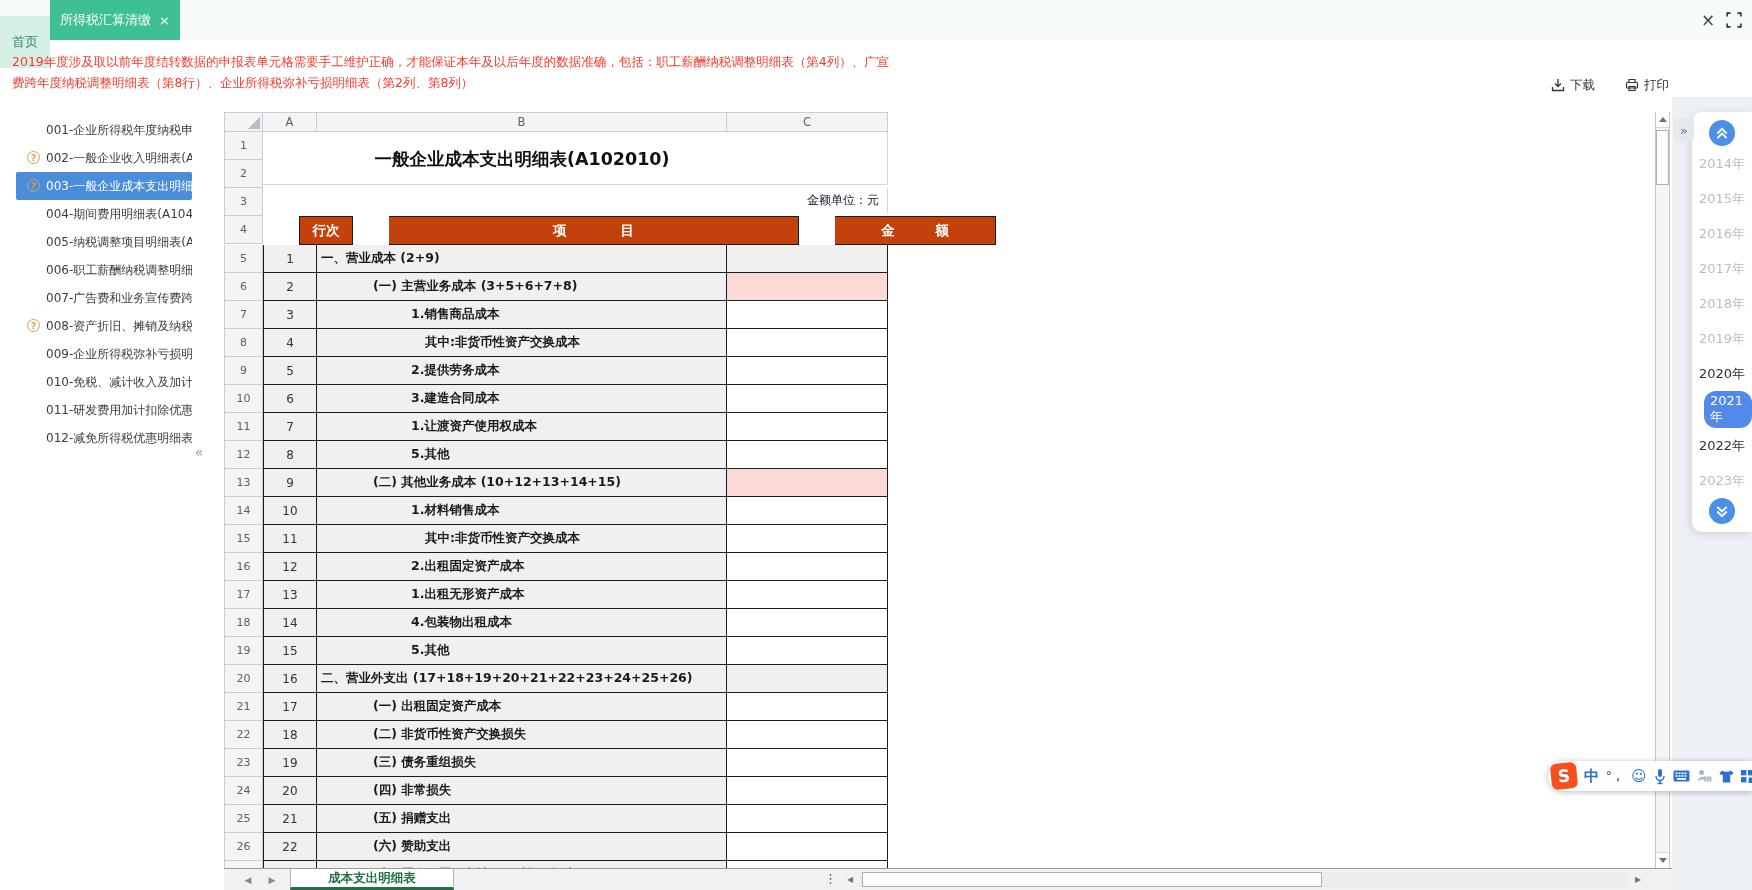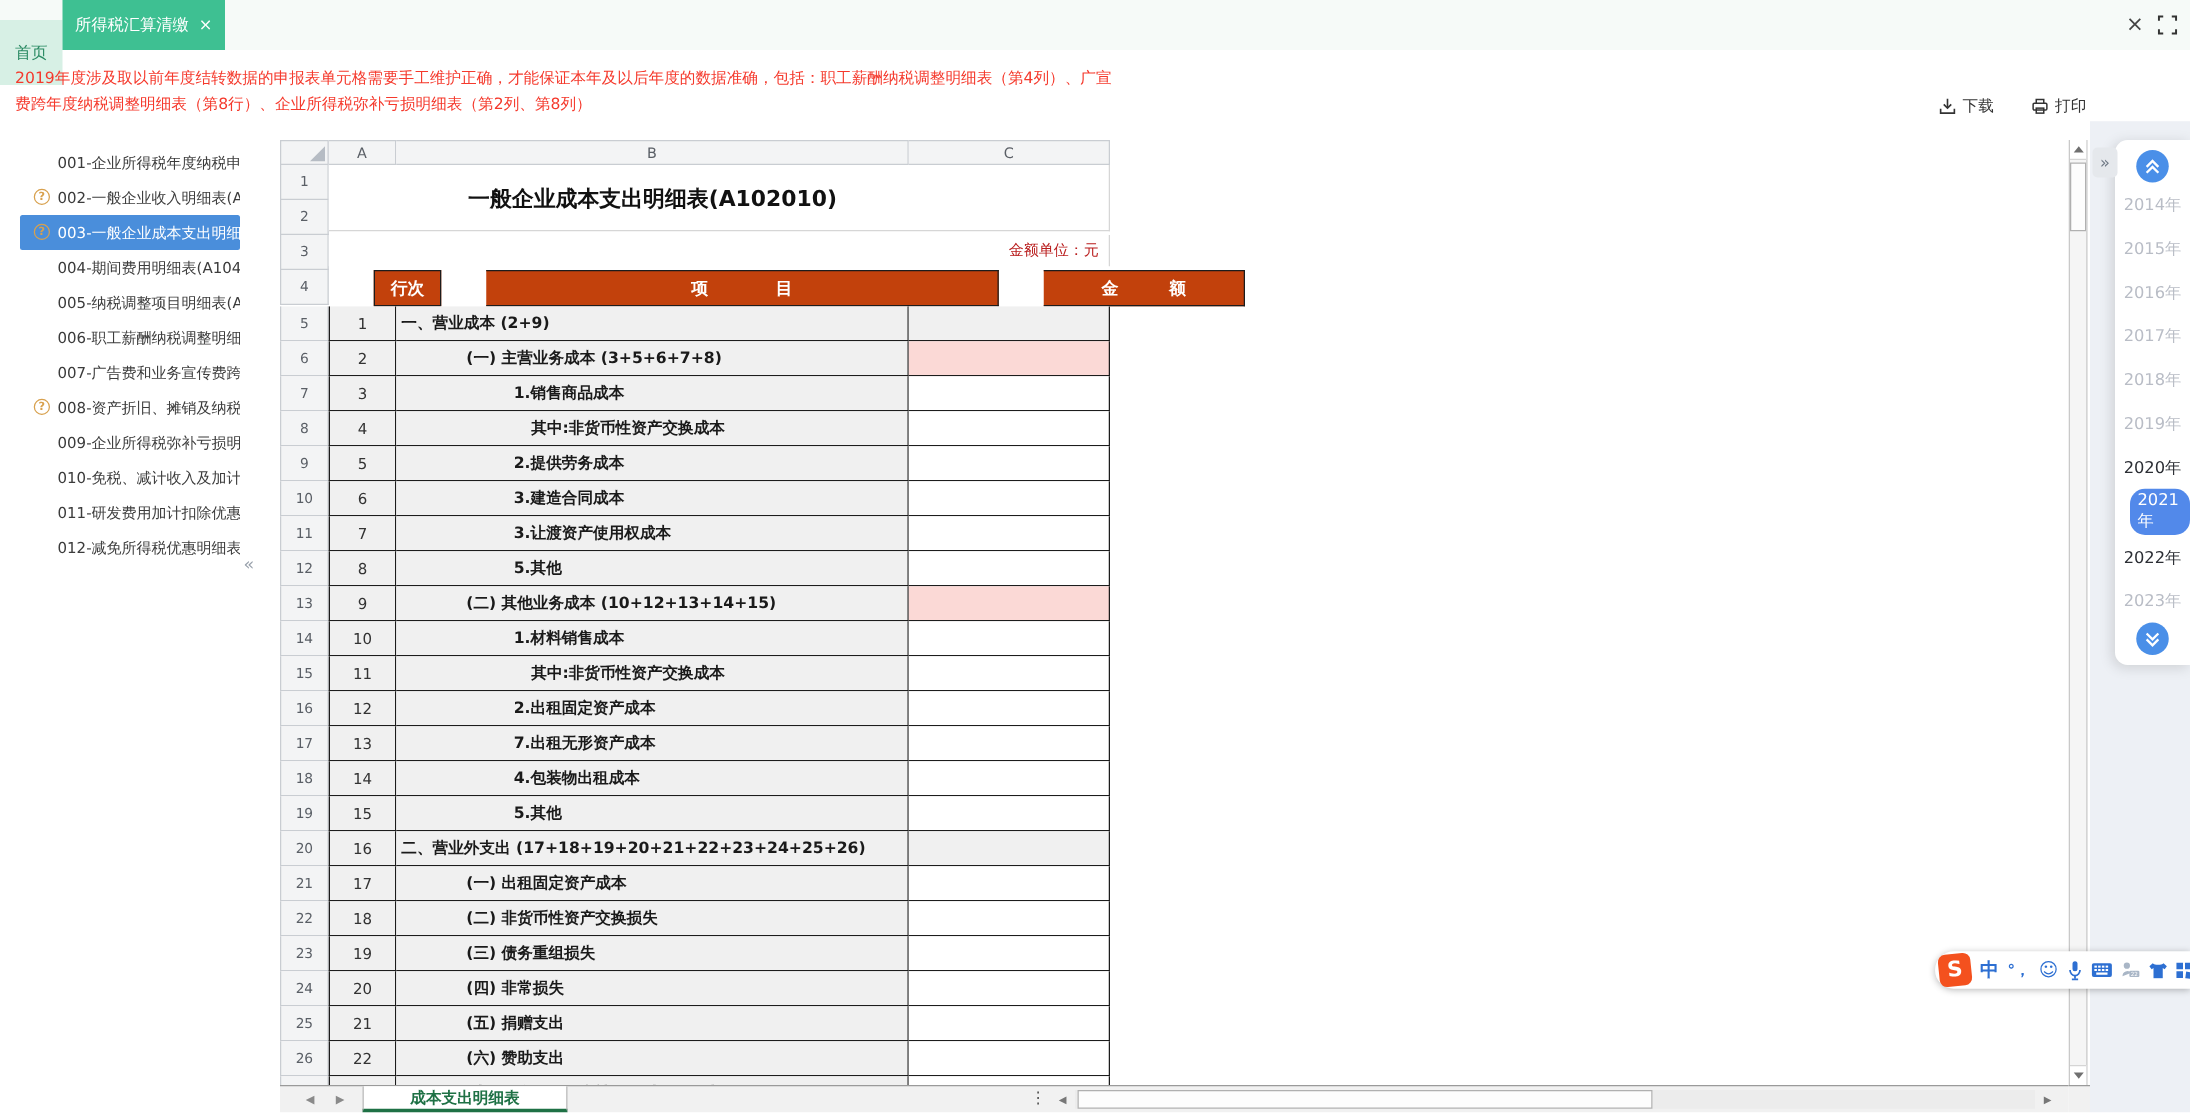--- a/index.html
+++ b/index.html
@@ -45,21 +45,21 @@
   .corner .tri{position:absolute;right:2px;bottom:2px;width:0;height:0;
     border-left:12px solid transparent;border-bottom:12px solid #b6bcc4;}
   .w-a{width:54px;} .w-b{width:410px;} .w-c{width:161px;}
   .colhead-row{height:20px;}
   .gcol{display:flex;flex-direction:column;flex:none;}
   .g1{height:30px;} .g2{height:23px;} .g3{height:25px;} .g4{height:29px;}
   .merge12{width:625px;height:53px;border:solid #d6d6d6;border-width:0 1px 1px 0;background:#fff;position:relative;}
   .title{position:absolute;left:93px;top:20px;width:410px;height:53px;display:flex;align-items:center;
     justify-content:center;font-size:17.5px;font-weight:bold;color:#111;}
   .unitcell{width:625px;height:25px;border-right:1px solid #d6d6d6;background:#fff;display:flex;
-    align-items:center;justify-content:flex-end;padding-right:8px;font-size:12px;color:#b91c1c;}
+    align-items:center;justify-content:flex-end;padding-right:8px;font-size:12px;color:#0f172a;}
   .hdr{height:29px;background:#c2410c;color:#fff;font-weight:bold;font-size:13.5px;
     border:solid #1c1c1c;border-width:1px 1px 1px 0;display:flex;align-items:center;justify-content:center;
     white-space:pre;flex:none;margin-left:36px;}
   .hdr.first{border-left:1px solid #1c1c1c;}
   .sheet-body{height:629px;overflow:hidden;}
   .srow .gut{height:28px;}
   .ca,.cb,.cc{height:28px;border:solid #1c1c1c;border-width:0 1px 1px 0;display:flex;align-items:center;flex:none;}
   .ca{width:54px;background:#f0f0f0;justify-content:center;font-size:12px;color:#333;border-left:1px solid #1c1c1c;}
   .cb{width:410px;background:#f0f0f0;font-size:12.5px;font-weight:bold;color:#1a1a1a;white-space:nowrap;overflow:hidden;}
   .cc{width:161px;background:#ffffff;cursor:cell;}
@@ -243,21 +243,21 @@
       </div>
       <div class="srow">
         <div class="gut">10</div>
         <div class="ca">6</div>
         <div class="cb lv3">3.建造合同成本</div>
         <div class="cc st-editable"></div>
       </div>
       <div class="srow">
         <div class="gut">11</div>
         <div class="ca">7</div>
-        <div class="cb lv3">3.让渡资产使用权成本</div>
+        <div class="cb lv3">1.让渡资产使用权成本</div>
         <div class="cc st-editable"></div>
       </div>
       <div class="srow">
         <div class="gut">12</div>
         <div class="ca">8</div>
         <div class="cb lv3">5.其他</div>
         <div class="cc st-editable"></div>
       </div>
       <div class="srow">
         <div class="gut">13</div>
@@ -279,21 +279,21 @@
       </div>
       <div class="srow">
         <div class="gut">16</div>
         <div class="ca">12</div>
         <div class="cb lv3">2.出租固定资产成本</div>
         <div class="cc st-editable"></div>
       </div>
       <div class="srow">
         <div class="gut">17</div>
         <div class="ca">13</div>
-        <div class="cb lv3">7.出租无形资产成本</div>
+        <div class="cb lv3">1.出租无形资产成本</div>
         <div class="cc st-editable"></div>
       </div>
       <div class="srow">
         <div class="gut">18</div>
         <div class="ca">14</div>
         <div class="cb lv3">4.包装物出租成本</div>
         <div class="cc st-editable"></div>
       </div>
       <div class="srow">
         <div class="gut">19</div>

